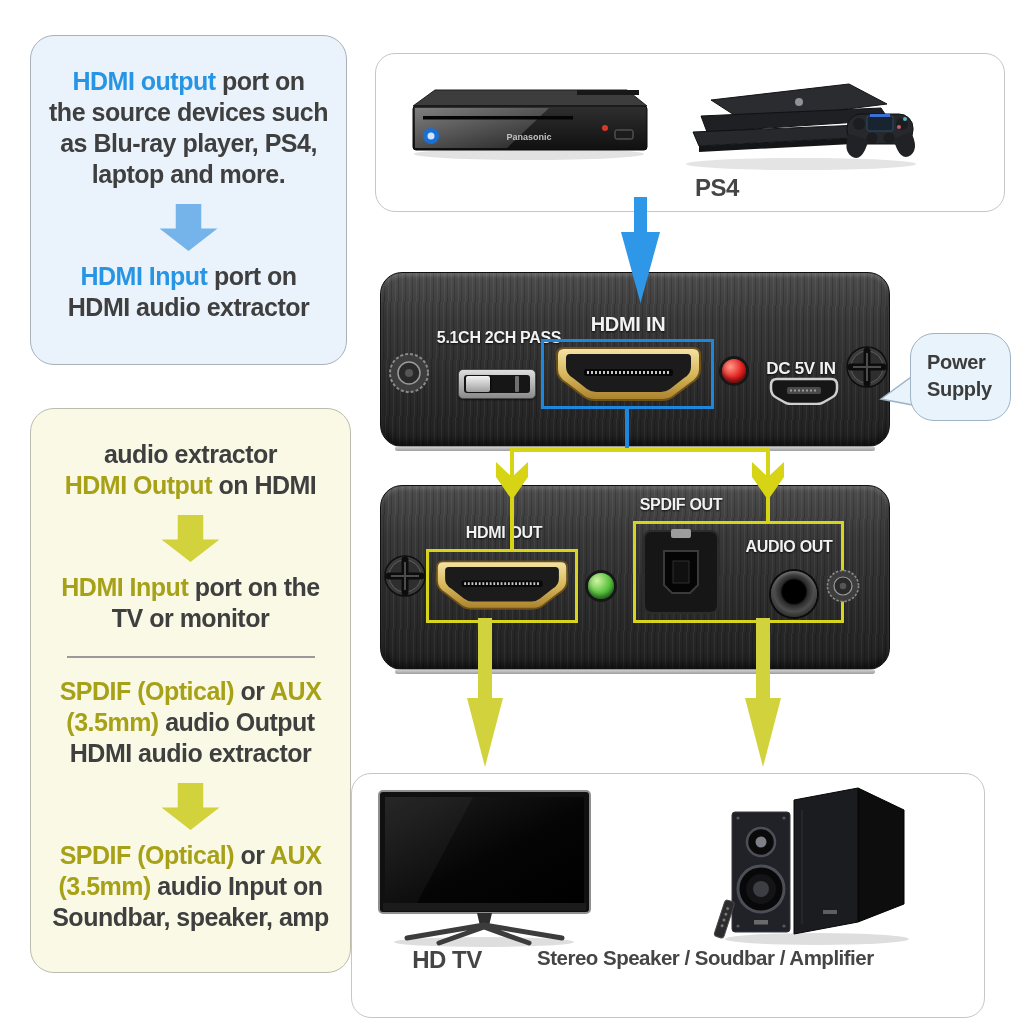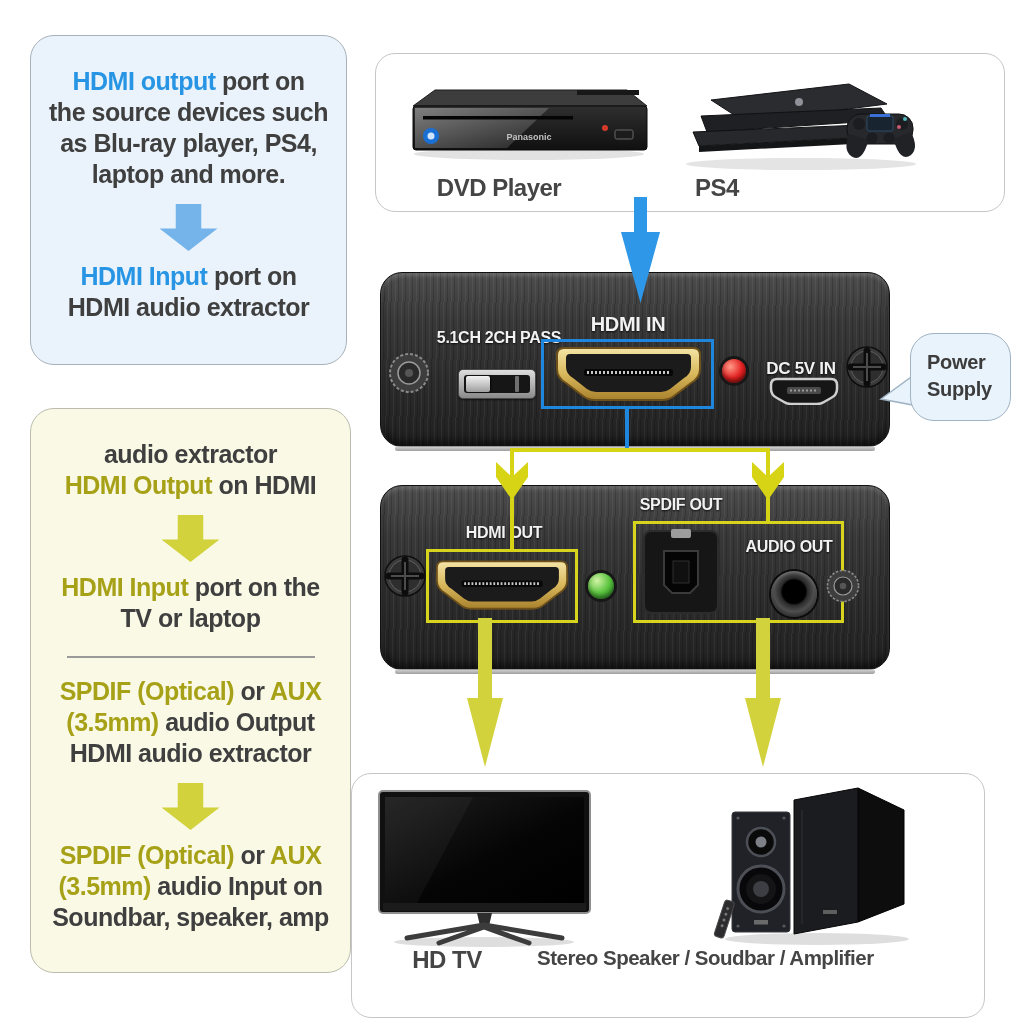--- a/index.html
+++ b/index.html
@@ -77,21 +77,21 @@
     <div class="info-line"><span class="hl-blue">HDMI Input</span><span> port on</span></div>
     <div class="info-line">HDMI audio extractor</div>
   </div>
 
   <div class="info-box info-yellow box-z">
     <div class="pad-top"></div>
     <div class="info-line">audio extractor</div>
     <div class="info-line"><span class="hl-olive">HDMI Output</span><span> on HDMI</span></div>
     <div class="block-arrow ba-yellow"></div>
     <div class="info-line"><span class="hl-olive">HDMI Input</span><span> port on the</span></div>
-    <div class="info-line">TV or laptop</div>
+    <div class="info-line">TV or monitor</div>
     <hr class="divider">
     <div class="info-line"><span class="hl-olive">SPDIF (Optical)</span><span> or </span><span class="hl-olive">AUX</span></div>
     <div class="info-line"><span class="hl-olive">(3.5mm)</span><span> audio Output</span></div>
     <div class="info-line">HDMI audio extractor</div>
     <div class="block-arrow ba-yellow"></div>
     <div class="info-line"><span class="hl-olive">SPDIF (Optical)</span><span> or </span><span class="hl-olive">AUX</span></div>
     <div class="info-line"><span class="hl-olive">(3.5mm)</span><span> audio Input on</span></div>
     <div class="info-line">Soundbar, speaker, amp</div>
   </div>
 
@@ -112,21 +112,20 @@
       <rect x="12" y="30" width="234" height="44" rx="3" fill="url(#dvdFront)" stroke="#0a0a0a"></rect>
       <polygon points="14,32 148,32 106,72 14,72" fill="url(#dvdSheen)" opacity="0.75"></polygon>
       <rect x="22" y="40" width="150" height="3.5" fill="#050505"></rect>
       <rect x="176" y="14" width="62" height="5" fill="#181818"></rect>
       <circle cx="30" cy="60" r="8" fill="#1a6fd4"></circle>
       <circle cx="30" cy="60" r="3.5" fill="#cfe4ff"></circle>
       <text x="128" y="64" font-size="9" fill="#c2c2c2" text-anchor="middle" font-family="Liberation Sans, sans-serif" font-weight="bold">Panasonic</text>
       <circle cx="204" cy="52" r="3" fill="#d43a2a"></circle>
       <rect x="214" y="54" width="18" height="9" rx="1.5" fill="#1c1c1c" stroke="#6a6a6a" stroke-width="1"></rect>
     </svg>
-    <div class="img-label" style="left:23px;top:120px;width:200px;">DVD Player</div>
 
     <svg style="position:absolute;left:295px;top:18px;" width="260" height="105" viewBox="0 0 260 105">
       <ellipse cx="130" cy="92" rx="115" ry="6" fill="#e4e4e4"></ellipse>
       <g>
         <polygon points="40,28 178,12 216,32 74,50" fill="#2a2c30" stroke="#141417" stroke-width="1"></polygon>
         <polygon points="30,44 210,36 218,48 36,60" fill="#1e2023" stroke="#101113" stroke-width="1"></polygon>
         <polygon points="22,60 214,52 220,64 28,74" fill="#26282c" stroke="#101113" stroke-width="1"></polygon>
         <polygon points="28,74 220,64 220,70 28,80" fill="#141517"></polygon>
         <circle cx="128" cy="30" r="4" fill="#8f9298"></circle>
       </g>

